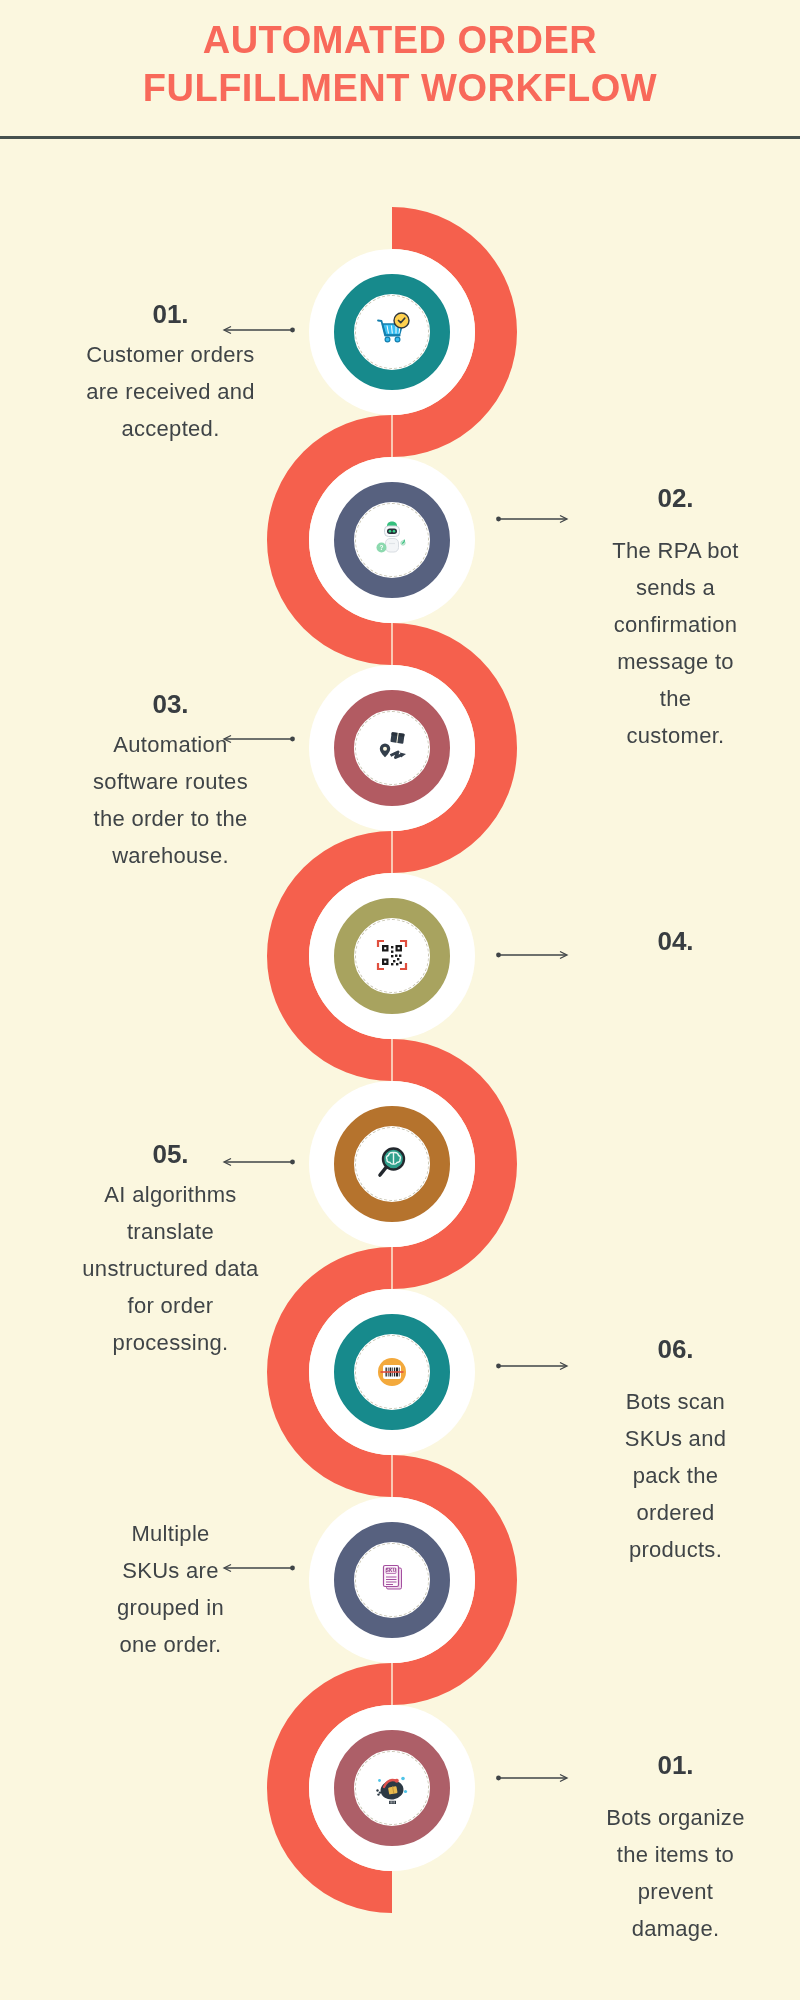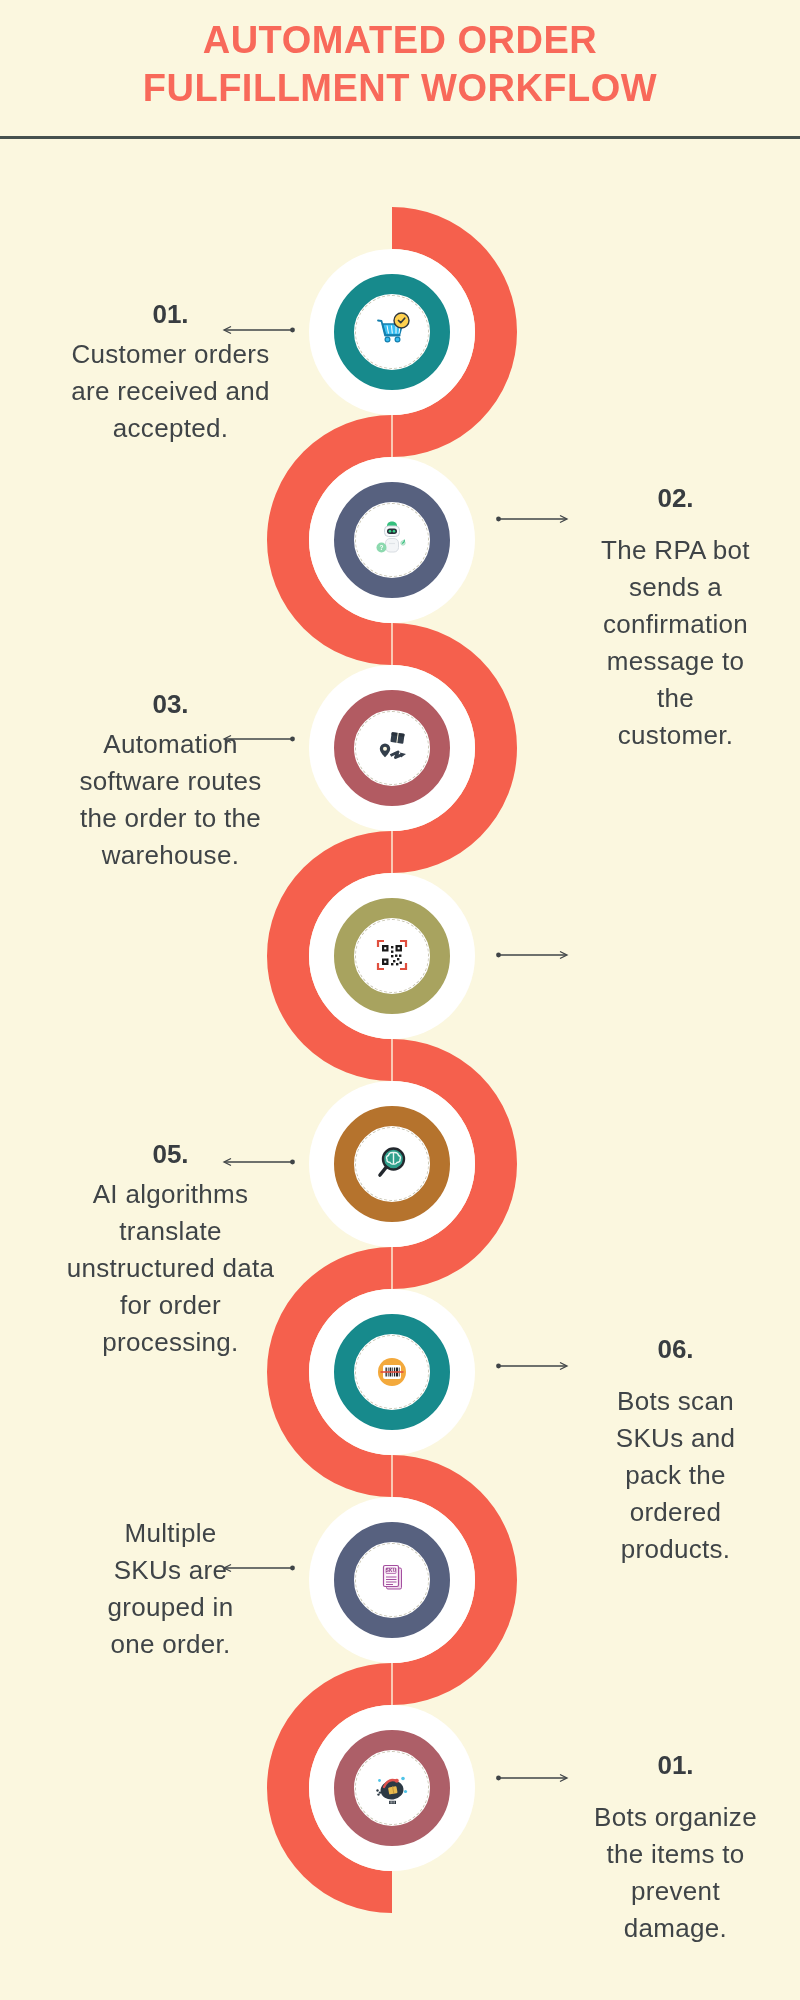--- a/index.html
+++ b/index.html
@@ -47,21 +47,21 @@
   .icon{position:relative;z-index:2;}
   .step{position:absolute;color:#3F4447;}
   .step-left{left:28px;width:285px;text-align:center;}
   .step-right{left:558px;width:235px;text-align:center;}
   .num{
     font-weight:bold;font-size:26px;line-height:37px;color:#383D41;
   }
   .step-left .num{margin-bottom:3px;}
   .step-right .num{margin-bottom:15px;}
   .desc{
-    font-size:26px;line-height:37px;letter-spacing:0.3px;
+    font-size:22px;line-height:37px;letter-spacing:0.3px;
     white-space:pre-line;
   }
   .connector{position:absolute;}
 </style>
 </head>
 <body>
 
 <div class="canvas">
 
   <div class="title"><span>AUTOMATED ORDER</span><br><span>FULFILLMENT WORKFLOW</span></div>
@@ -264,20 +264,21 @@
 the order to the
 warehouse.</div>
   </section>
   <svg class="connector" style="left:221px;top:733px" width="76" height="12" viewBox="0 0 76 12">
     <line x1="4" y1="6" x2="71" y2="6" stroke="#3F4447" stroke-width="1.3"></line>
     <path d="M10 2.5 L3 6 L10 9.5" fill="none" stroke="#3F4447" stroke-width="1.3"></path>
     <circle cx="71.5" cy="6" r="2.4" fill="#3F4447"></circle>
   </svg>
 
   <section class="step step-right" style="top:923px">
+    <div class="num">04.</div>
   </section>
   <svg class="connector" style="left:494px;top:949px" width="76" height="12" viewBox="0 0 76 12">
     <line x1="5" y1="6" x2="72" y2="6" stroke="#3F4447" stroke-width="1.3"></line>
     <path d="M66 2.5 L73 6 L66 9.5" fill="none" stroke="#3F4447" stroke-width="1.3"></path>
     <circle cx="4.5" cy="6" r="2.4" fill="#3F4447"></circle>
   </svg>
 
   <section class="step step-left" style="top:1136px">
     <div class="num">05.</div>
     <div class="desc">AI algorithms

